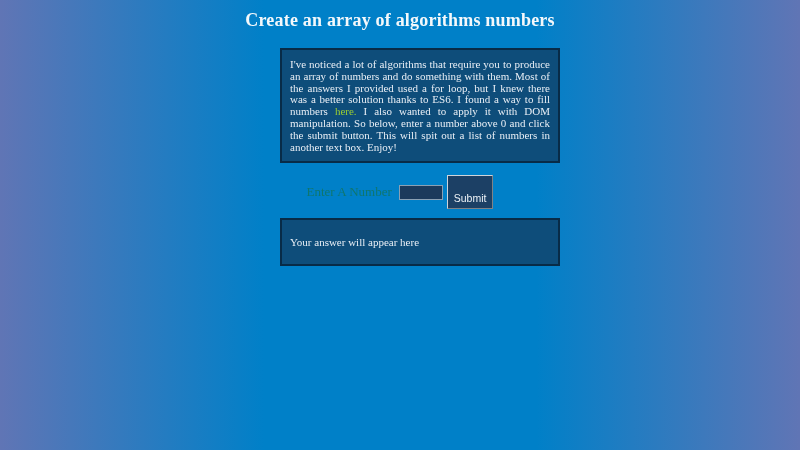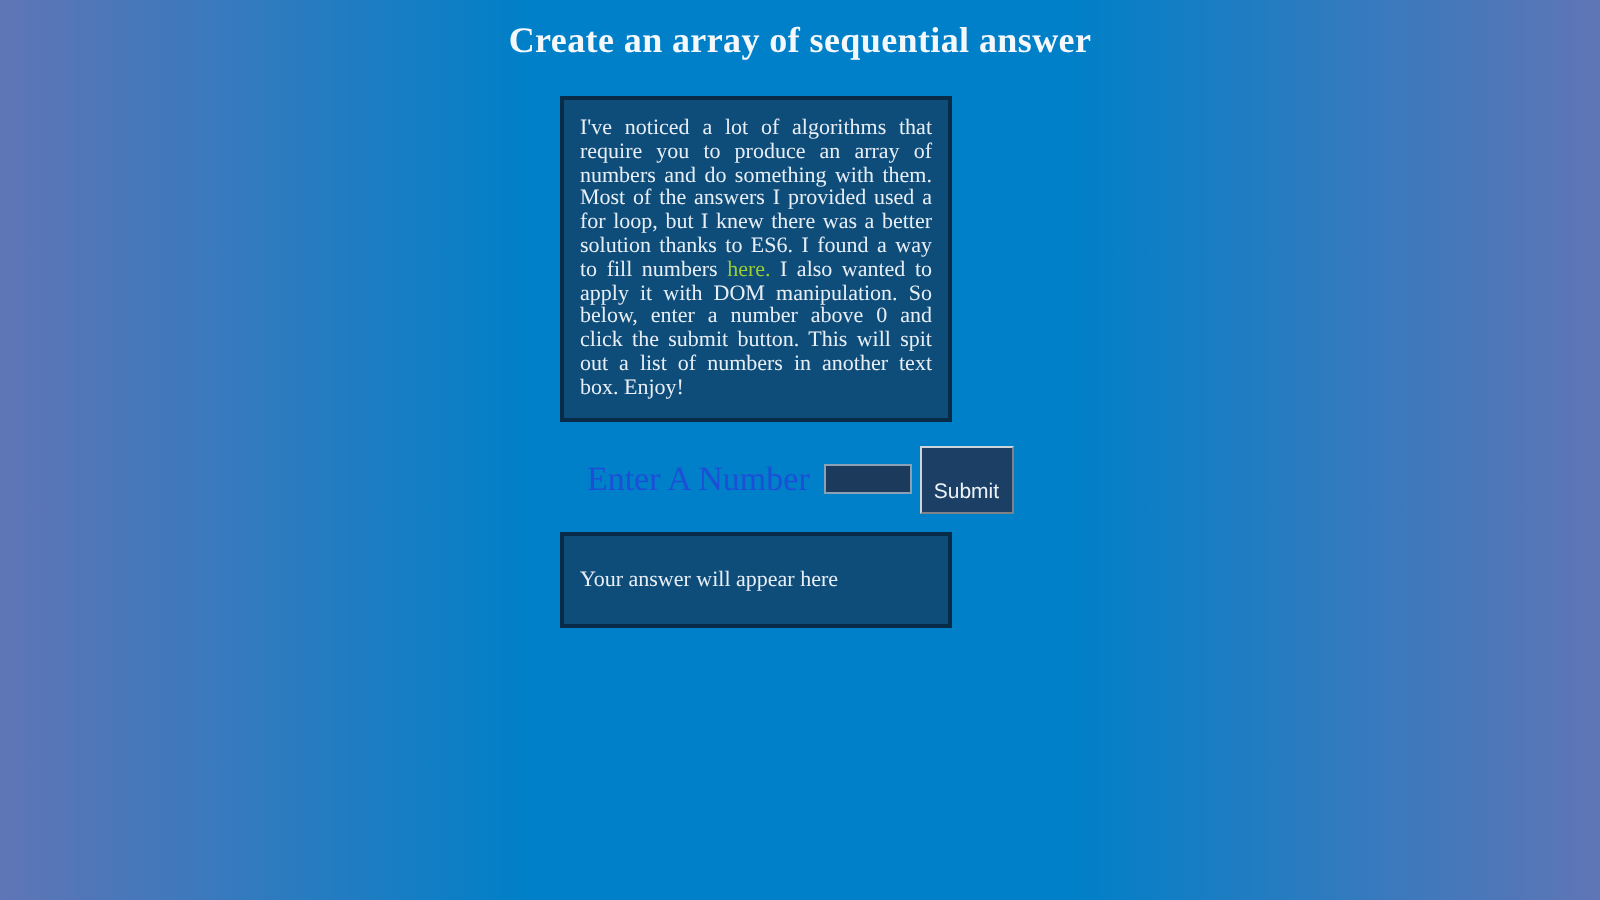--- a/index.html
+++ b/index.html
@@ -20,21 +20,21 @@
     font-size: 18px;
     font-weight: bold;
     letter-spacing: 0.2px;
   }
   .content {
     width: 240px;
     margin: 0 auto;
   }
   .panel {
     box-sizing: border-box;
-    width: 196px;
+    width: 280px;
     background: #0e4d7a;
     border: 2px solid #082b47;
     color: #e8eef5;
   }
   .intro-panel {
     margin-top: 17px;
     padding: 9px 8px 8px 8px;
     font-size: 11px;
     line-height: 11.8px;
     text-align: justify;
@@ -44,22 +44,22 @@
     text-decoration: none;
     cursor: pointer;
   }
   .form-row {
     margin-top: 12px;
     display: flex;
     justify-content: center;
     align-items: center;
   }
   .form-row label {
-    color: #1d4ed8;
-    font-size: 17px;
+    color: #0f766e;
+    font-size: 13px;
     margin-right: 7px;
   }
   .number-input {
     box-sizing: border-box;
     width: 44px;
     height: 15px;
     background: #1b3a5c;
     border: 1px solid #8aa0b4;
     color: #e8eef5;
     font-size: 11px;
@@ -83,21 +83,21 @@
     height: 48px;
     display: flex;
     align-items: center;
     padding: 0 8px;
     font-size: 11px;
   }
 </style>
 </head>
 <body>
 
-<h1 class="page-title">Create an array of sequential answer</h1>
+<h1 class="page-title">Create an array of algorithms numbers</h1>
 
 <div class="content">
 
   <div class="panel intro-panel">
     <span>I've noticed a lot of algorithms that require you to produce an array of numbers and do something with them. Most of the answers I provided used a for loop, but I knew there was a better solution thanks to ES6. I found a way to fill numbers </span><a href="#">here.</a><span> I also wanted to apply it with DOM manipulation. So below, enter a number above 0 and click the submit button. This will spit out a list of numbers in another text box. Enjoy!</span>
   </div>
 
   <div class="form-row">
     <label>Enter A Number</label>
     <input type="text" class="number-input" value="" style="">

